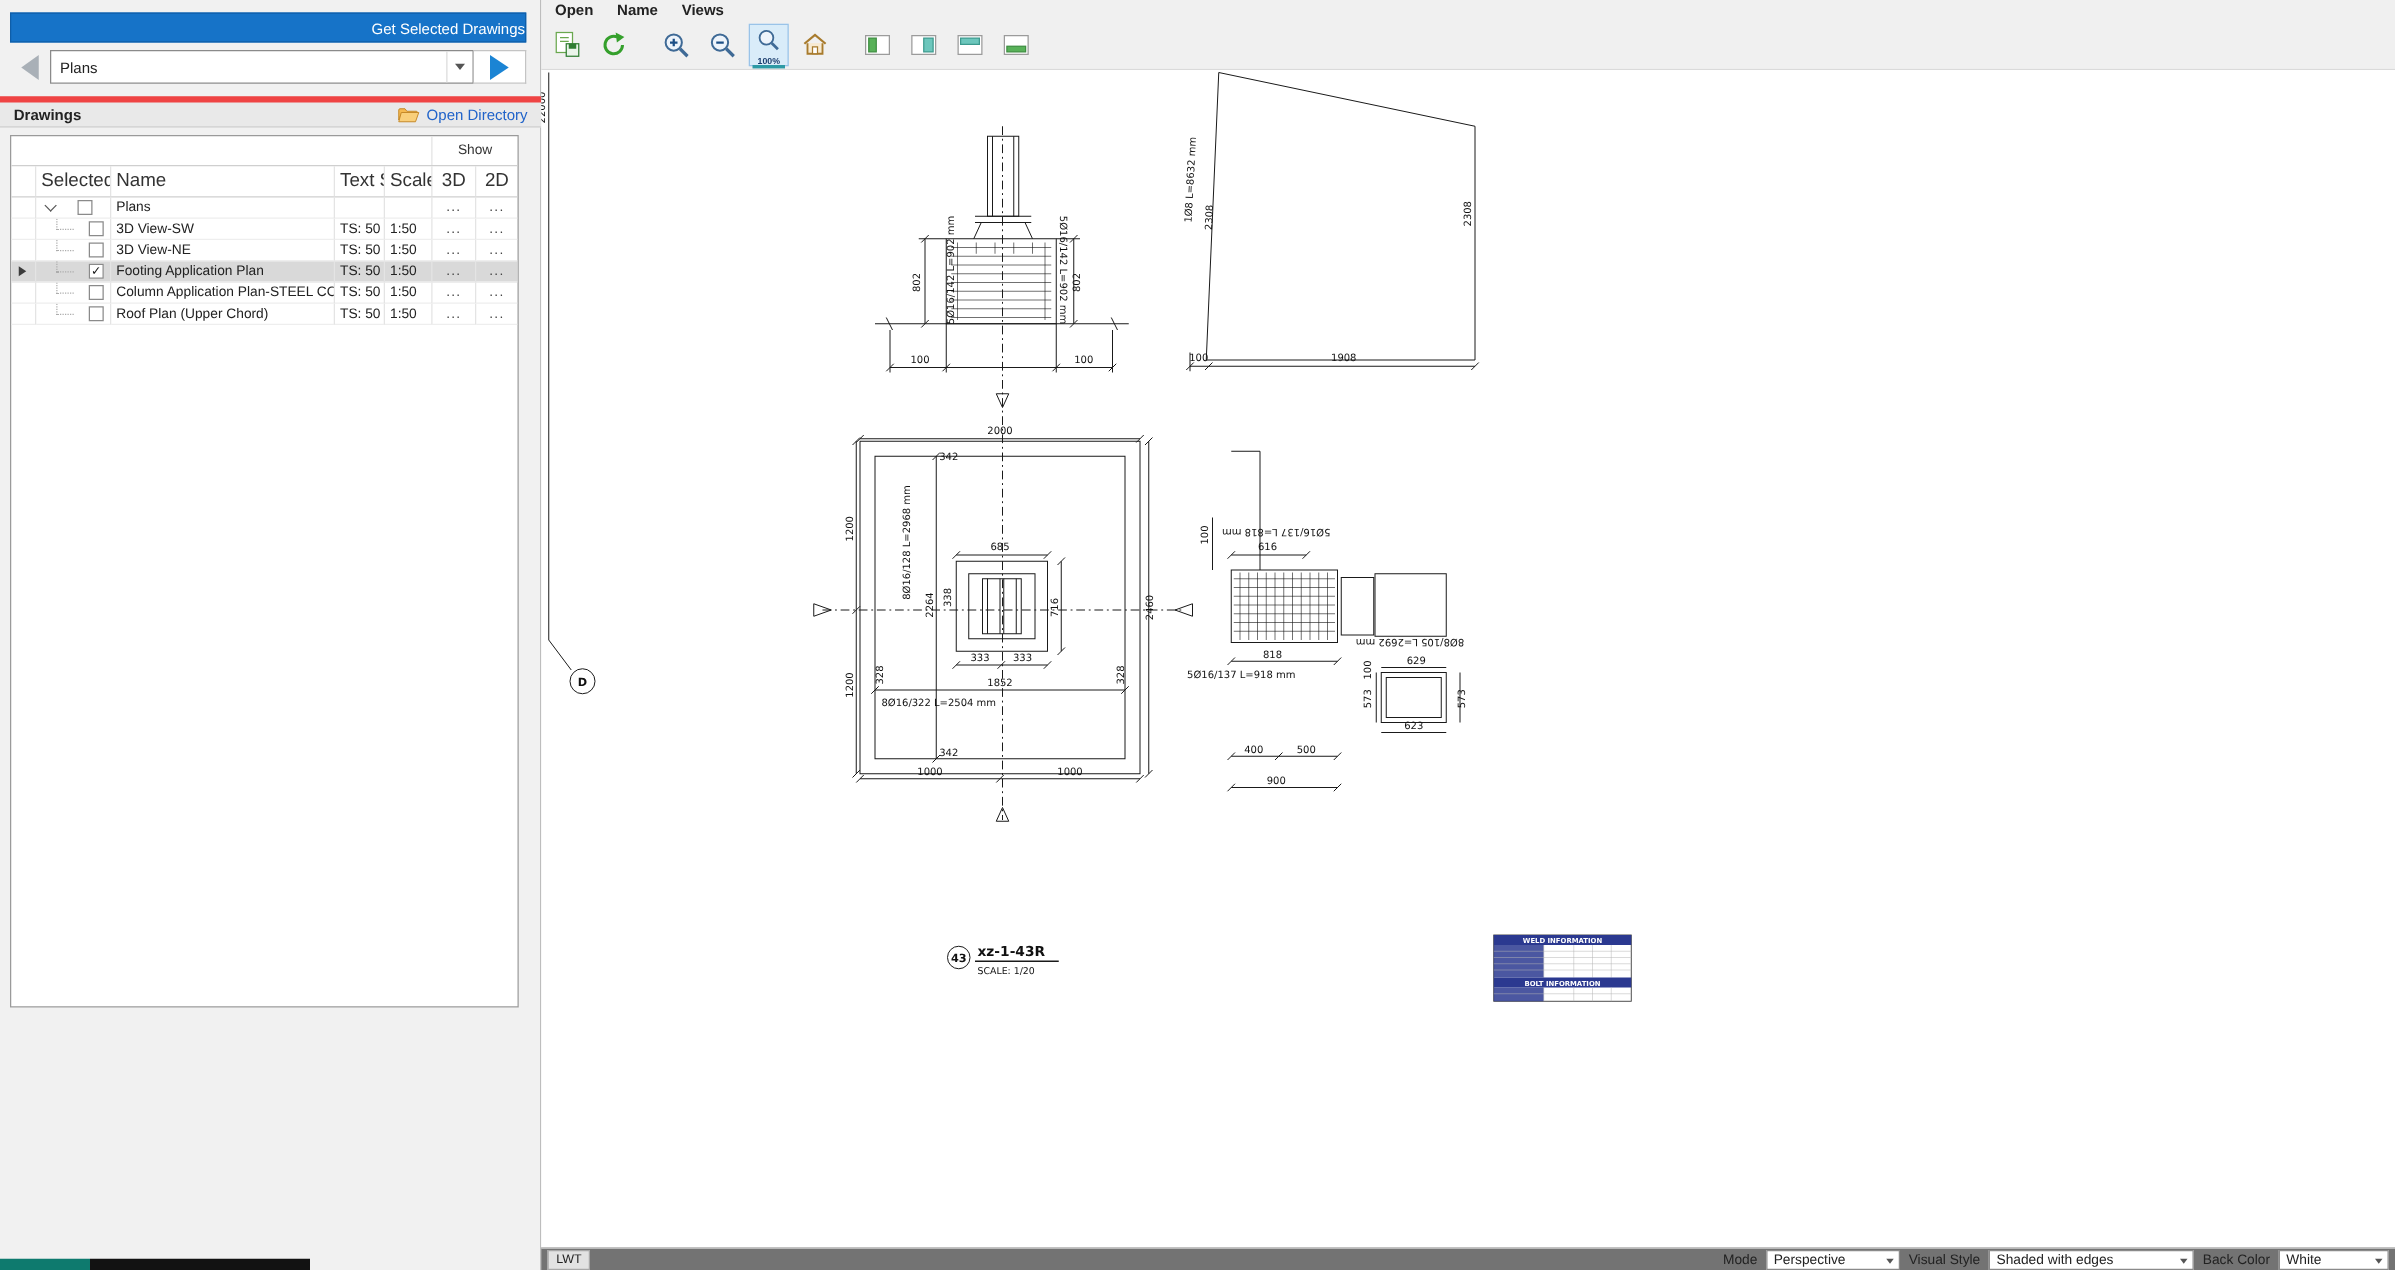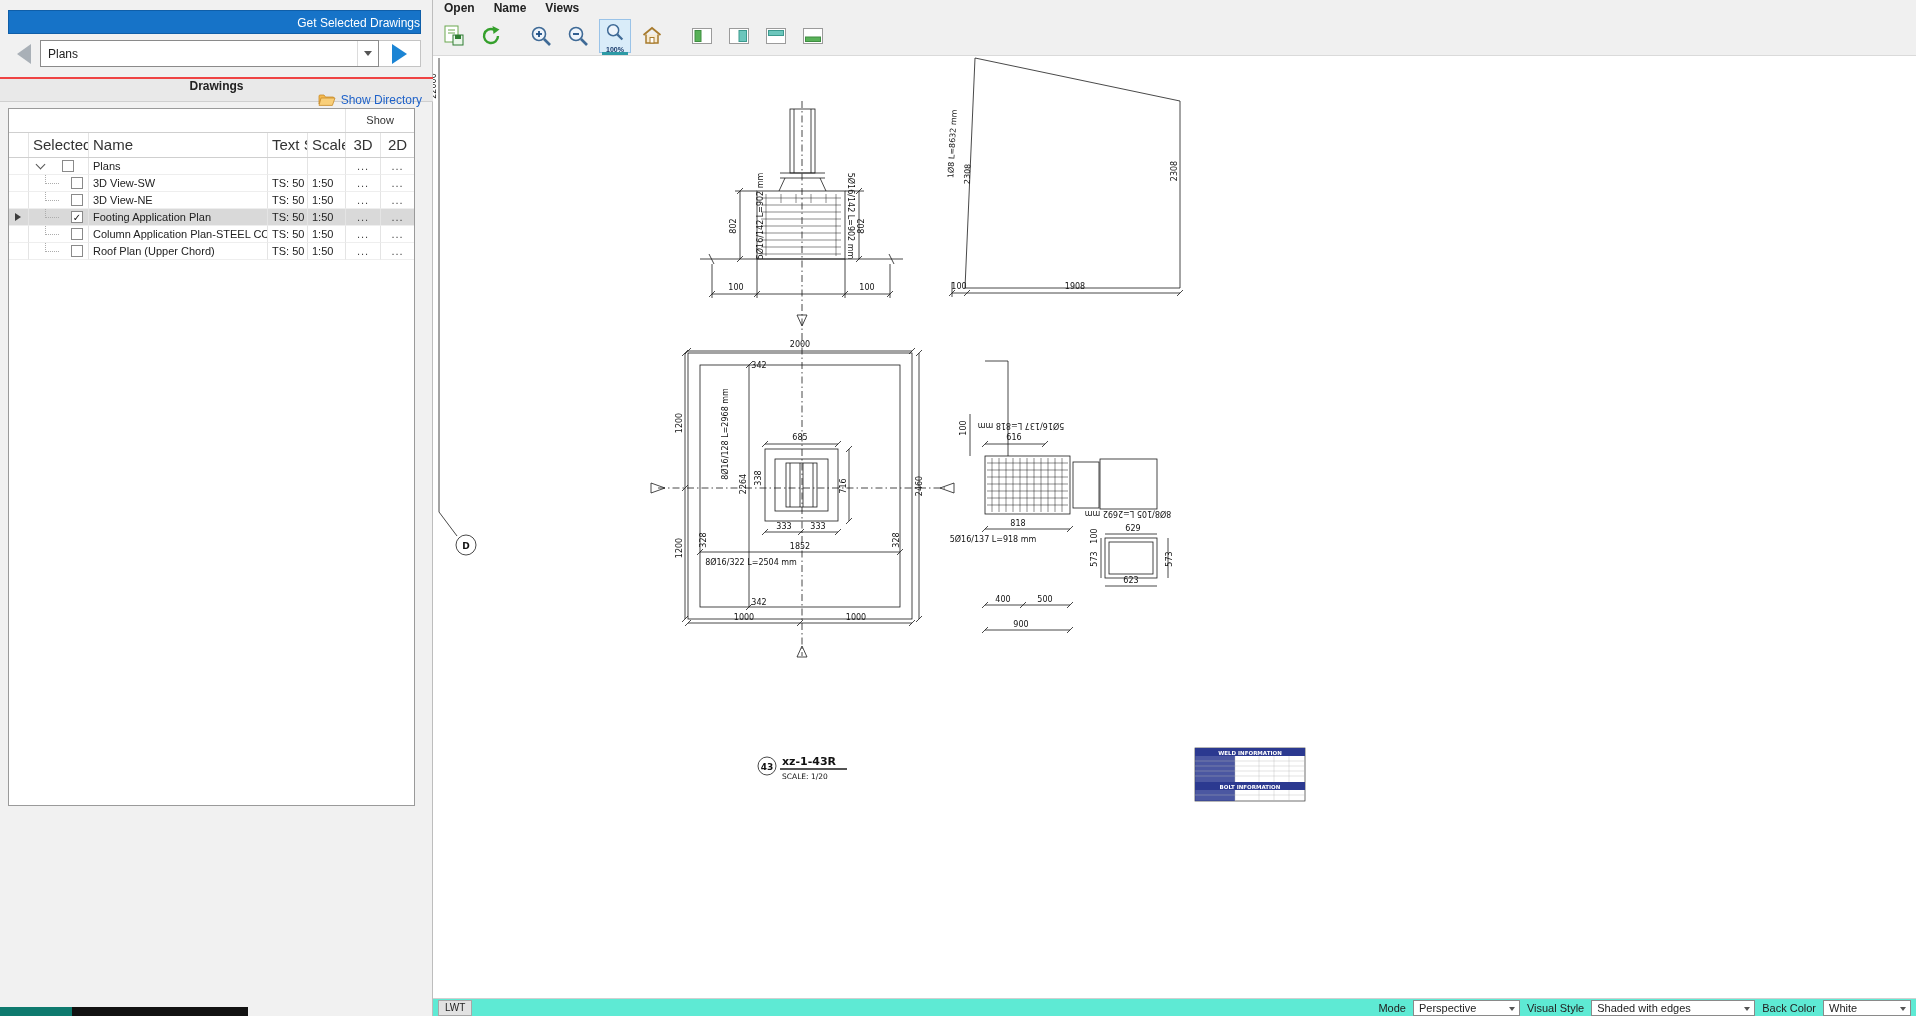--- a/index.html
+++ b/index.html
@@ -13,22 +13,22 @@
   .btn-primary{position:absolute;left:8px;top:10px;width:413px;height:24px;background:#1673c8;color:#fff;
     font-size:12px;text-align:right;line-height:24px;cursor:pointer;box-sizing:border-box;border:1px solid #0f5ea8;}
   .nav-row{position:absolute;left:8px;top:40px;width:413px;height:27px;display:flex;align-items:stretch;}
   .back-btn{width:32px;display:flex;align-items:center;justify-content:center;}
   .back-tri{width:0;height:0;border-top:10px solid transparent;border-bottom:10px solid transparent;border-right:14px solid #a9b0b7;}
   .combo{flex:1;background:#fff;border:1px solid #8a8a8a;display:flex;align-items:center;padding-left:7px;font-size:12px;color:#222;box-sizing:border-box;}
   .combo-arrow{margin-left:auto;width:20px;align-self:stretch;border-left:1px solid #dcdcdc;display:flex;align-items:center;justify-content:center;}
   .tri-down{width:0;height:0;border-left:4px solid transparent;border-right:4px solid transparent;border-top:5px solid #555;}
   .fwd-btn{width:42px;background:#fff;border:1px solid #c4c4c4;border-left:none;display:flex;align-items:center;justify-content:center;box-sizing:border-box;}
   .play-tri{width:0;height:0;border-top:10px solid transparent;border-bottom:10px solid transparent;border-left:15px solid #1b84d4;}
-  .drawings-bar{position:absolute;left:0;top:77px;width:433px;height:25px;background:#e9e9e9;border-top:2px solid #ef4444;border-bottom:1px solid #cfcfcf;
-    display:flex;align-items:center;padding:0 11px;box-sizing:border-box;flex-direction:column;}
+  .drawings-bar{position:absolute;left:0;top:77px;width:433px;height:25px;background:#e9e9e9;border-top:5px solid #ef4444;border-bottom:1px solid #cfcfcf;
+    display:flex;align-items:center;padding:0 11px;box-sizing:border-box;}
   .drawings-title{font-size:12px;font-weight:bold;color:#222;}
   .open-dir{margin-left:auto;display:flex;align-items:center;gap:5px;color:#1f62c9;font-size:12px;cursor:pointer;}
   .drawings-box{position:absolute;left:8px;top:108px;width:407px;height:698px;background:#fff;border:1px solid #9a9a9a;box-sizing:border-box;overflow:hidden;}
   .thead,.trow{display:flex;align-items:stretch;}
   .tcell{box-sizing:border-box;border-right:1px solid #e4e4e4;overflow:hidden;white-space:nowrap;}
   .c-ind{width:20px;}
   .c-sel{width:60px;display:flex;align-items:center;}
   .c-name{width:179px;padding-left:4px;}
   .c-ts{width:40px;padding-left:4px;}
   .c-scale{width:38px;padding-left:4px;}
@@ -64,21 +64,21 @@
   svg text{font-family:"DejaVu Sans",sans-serif;}
   .dim{font-size:8px;fill:#111;text-anchor:middle;}
   .bubble{font-size:9px;font-weight:bold;fill:#111;text-anchor:middle;}
   .dwg-title{font-size:11px;font-weight:bold;fill:#111;}
   .dwg-scale{font-size:7.5px;fill:#111;}
   .info-h{font-size:5.5px;fill:#fff;text-anchor:middle;font-weight:bold;}
   .geo{stroke:#1a1a1a;stroke-width:0.8;fill:none;}
   .thin{stroke:#1a1a1a;stroke-width:0.5;fill:none;}
   .cl{stroke-dasharray:7 3 1.5 3;}
   
-  .status-bar{position:absolute;left:433px;top:998px;width:1483px;height:18px;background:#5eead4;border-top:1px solid #d0d0d0;
+  .status-bar{position:absolute;left:433px;top:998px;width:1483px;height:18px;background:#737373;border-top:1px solid #d0d0d0;
     display:flex;align-items:center;font-size:11px;color:#222;padding:0 5px;box-sizing:border-box;}
   .lwt{border:1px solid #a8a8a8;background:#e2e2e2;padding:0 6px;height:14px;line-height:13px;font-size:10px;}
   .sb-right{margin-left:auto;display:flex;align-items:center;gap:7px;}
   .sb-label{font-size:11px;color:#222;}
   .sb-select{background:#fff;border:1px solid #8a8a8a;height:16px;line-height:15px;padding:0 18px 0 5px;position:relative;font-size:11px;box-sizing:border-box;cursor:pointer;}
   .sb-select::after{content:"";position:absolute;right:4px;top:6px;border-left:3.5px solid transparent;border-right:3.5px solid transparent;border-top:4px solid #555;}
   .w-mode{width:107px;} .w-vs{width:164px;} .w-bc{width:88px;}
 </style>
 </head>
 <body>
@@ -101,21 +101,21 @@
       </div>
   </div>
 
   <div class="drawings-bar">
     <span class="drawings-title">Drawings</span>
     <span class="open-dir">
       <svg width="18" height="14" viewBox="0 0 18 14">
         <path d="M1 3 C1 2.4 1.4 2 2 2 h4 l1.5 2 H15 c.6 0 1 .4 1 1 v1 H3 L1 11 Z" fill="#f5b94f" stroke="#c68a2a" stroke-width="0.8"></path>
         <path d="M3 5 h14 l-2.6 7.4 H1 Z" fill="#f9cf7a" stroke="#c68a2a" stroke-width="0.8"></path>
       </svg>
-      <span>Show Directory</span>
+      <span>Open Directory</span>
     </span>
   </div>
 
   <div class="drawings-box">
     <div class="thead hgroup">
       <div class="g-blank"></div>
       <div class="g-show">Show</div>
     </div>
     <div class="thead hcols">
       <div class="tcell c-ind"></div>

